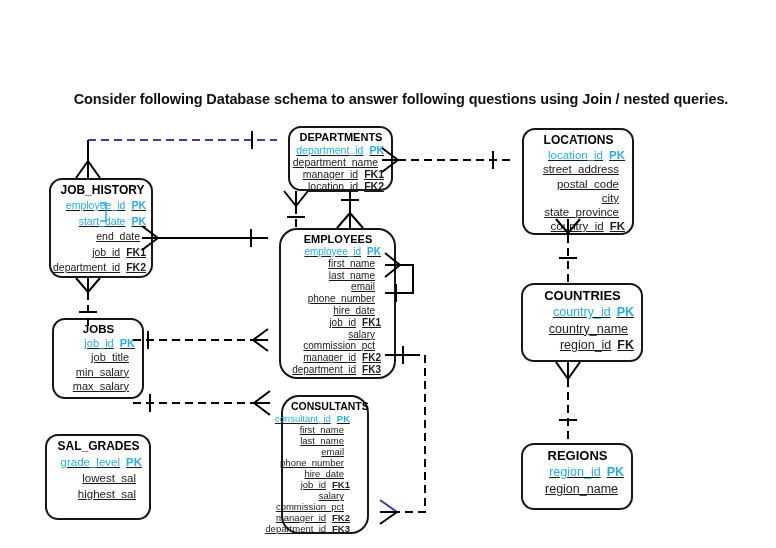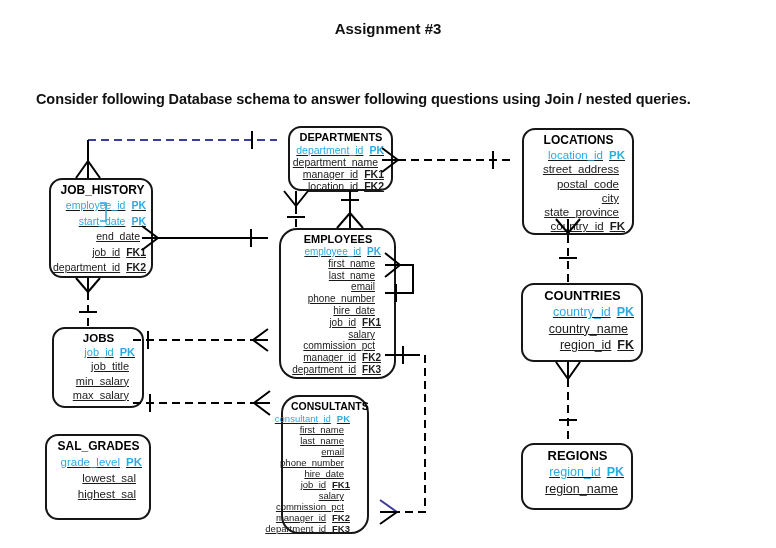--- a/index.html
+++ b/index.html
@@ -3,21 +3,21 @@
 <meta charset="utf-8">
 <style>
   html,body{margin:0;padding:0;background:#fff;}
   #canvas{
     position:relative;width:776px;height:548px;overflow:hidden;background:#fff;
     font-family:"Liberation Sans",sans-serif;color:#111;
   }
   #title{position:absolute;top:20px;left:0;width:776px;text-align:center;
     font-size:15px;font-weight:700;}
   #instruction{position:absolute;top:91px;left:36px;width:730px;
-    font-size:14.5px;font-weight:700;letter-spacing:-0.1px;white-space:nowrap;}
+    font-size:14.5px;font-weight:700;letter-spacing:-0.1px;white-space:nowrap;text-align:center;}
 
   .entity{position:absolute;box-sizing:border-box;background:#fff;
     border:2.5px solid #161616;border-radius:13px;padding:2px 7px 2px 8px;z-index:2;margin-left:11px;}
   .entity h3{margin:1px 0 1px;text-align:center;font-weight:700;color:#000;}
   .field{display:flex;justify-content:flex-end;white-space:nowrap;color:#1a1a1a;text-decoration:underline;}
   .fkey{font-weight:700;margin-left:6px;}
   .pk .fname,.pk .fkey{color:#29ABE2;}
 
   .e-departments{left:277px;top:126px;width:105px;height:65px;font-size:10.5px;}
   .e-departments h3{font-size:11px;} .e-departments .field{line-height:12px;}
@@ -28,21 +28,21 @@
   .e-job_history{left:38px;top:178px;width:104px;height:100px;font-size:10.5px;padding-right:5px;}
   .e-job_history h3{font-size:12px;} .e-job_history .field{line-height:15.6px;}
 
   .e-employees{left:268px;top:228px;width:117px;height:151px;font-size:10px;}
   .e-employees h3{font-size:11px;} .e-employees .field{line-height:11.8px;padding-right:6px;}
   .e-employees{border-radius:18px;}
 
   .e-countries{left:510px;top:283px;width:122px;height:79px;font-size:12.5px;}
   .e-countries h3{font-size:13px;} .e-countries .field{line-height:16.5px;}
 
-  .e-jobs{left:41px;top:327px;width:92px;height:81px;font-size:11px;}
+  .e-jobs{left:41px;top:318px;width:92px;height:81px;font-size:11px;}
   .e-jobs h3{font-size:11.5px;} .e-jobs .field{line-height:14.3px;}
 
   .e-consultants{left:270px;top:395px;width:88px;height:139px;font-size:9.5px;}
   .e-consultants h3{font-size:10.5px;} .e-consultants .field{line-height:11px;padding-right:10px;}
   .e-consultants{border-radius:18px;}
 
   .e-sal_grades{left:34px;top:434px;width:106px;height:86px;font-size:11.5px;}
   .e-sal_grades h3{font-size:12px;} .e-sal_grades .field{line-height:16.2px;}
 
   .e-regions{left:510px;top:443px;width:112px;height:67px;font-size:12.5px;}
@@ -52,21 +52,20 @@
   .ln{stroke:#000;stroke-width:2;fill:none;}
   .dsh{stroke-dasharray:8 5;}
   .nvy{stroke:#3C3C99;}
   .pkb{stroke:#29ABE2;stroke-width:1.5;fill:none;}
 </style>
 </head>
 <body>
 
 <div id="canvas">
 
-  <div id="title">Assignment #3</div>
   <div id="instruction">Consider following Database schema to answer following questions using Join / nested queries.</div>
 
   <div class="entity e-departments">
     <h3>DEPARTMENTS</h3>
     <div class="fields">
         <div class="field pk">
           <span class="fname">department_id</span>
           <span class="fkey">PK</span>
         </div>
         <div class="field">

